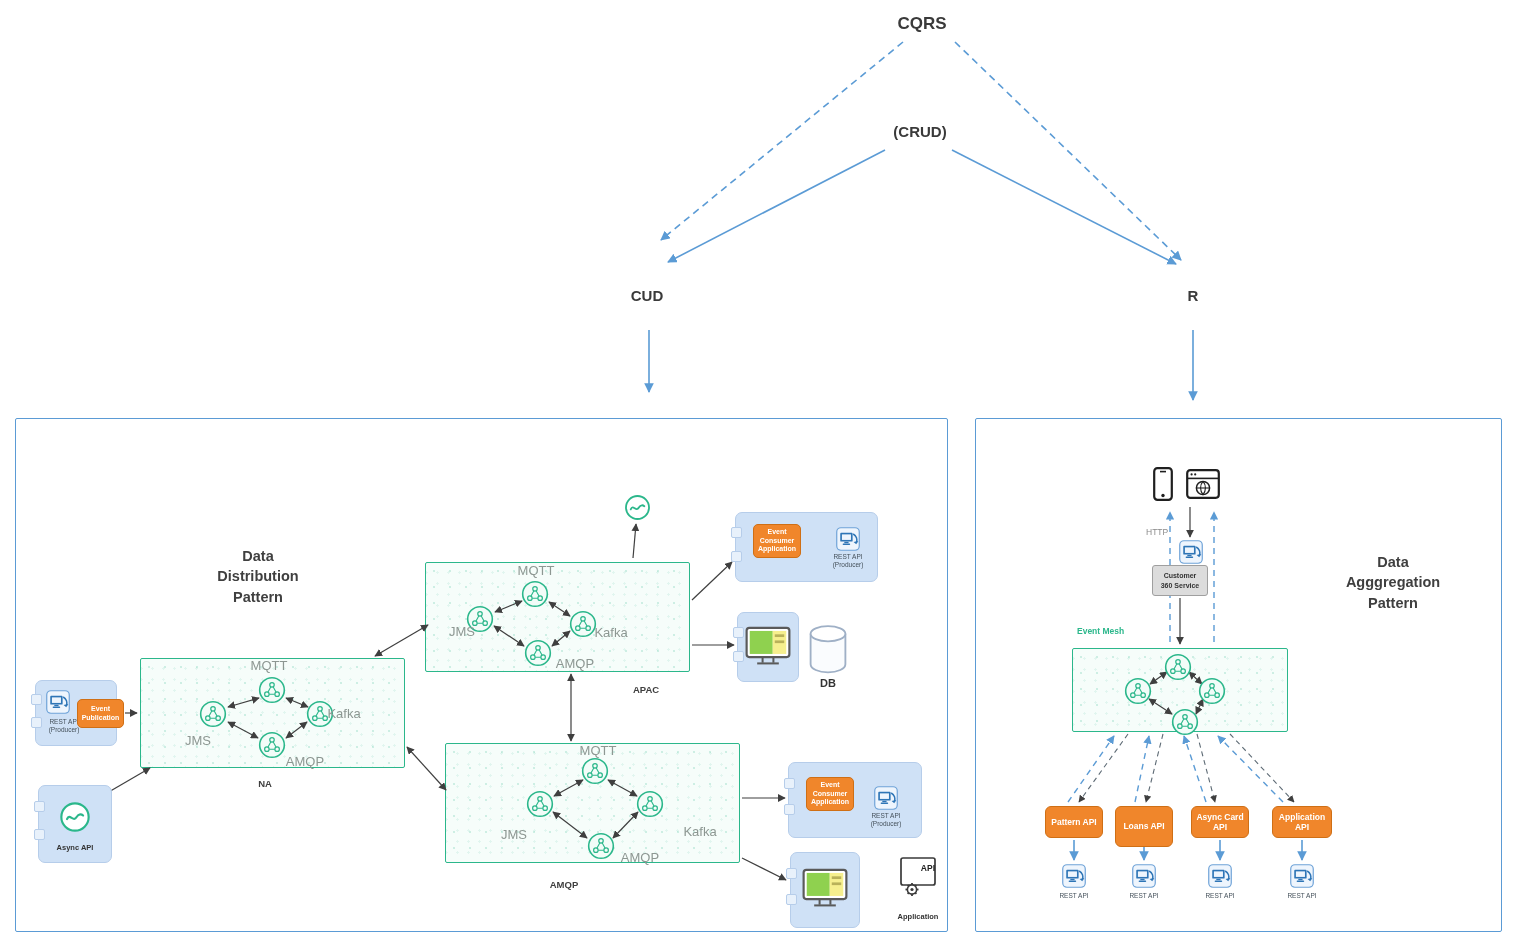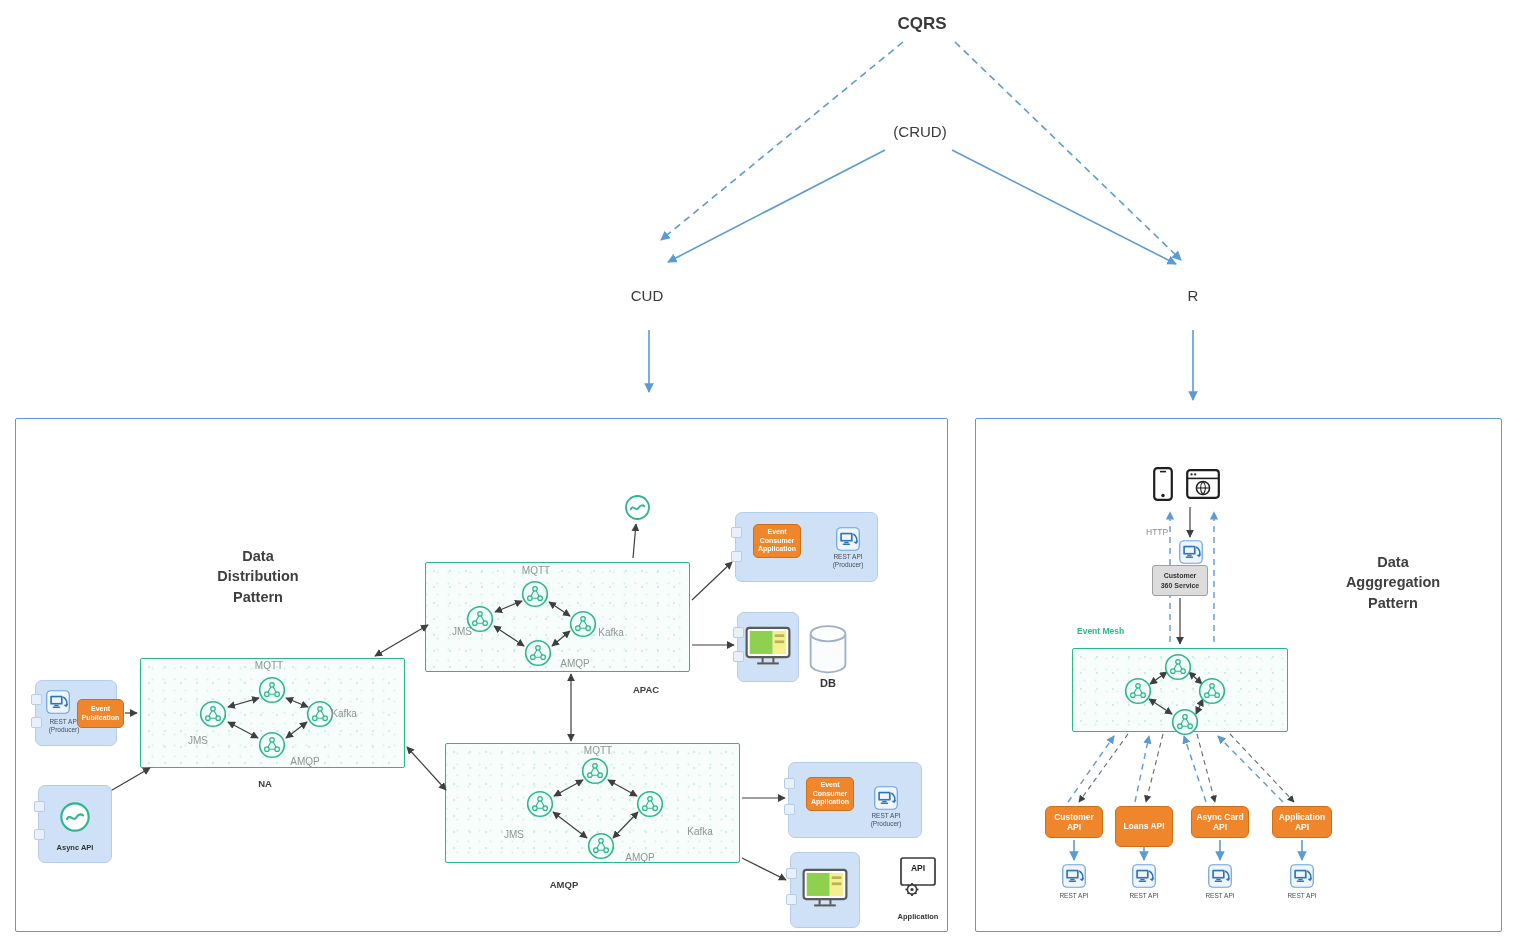--- a/index.html
+++ b/index.html
@@ -11,47 +11,47 @@
   .panel{position:absolute;border:1.6px solid #5b9bd5;border-radius:2px;background:#fff;z-index:0}
   .mesh{position:absolute;border:1.6px solid #2bb78b;border-radius:2px;background-color:#f6fdfa;
         background-image:radial-gradient(rgba(43,183,139,.20) 1px, transparent 1.2px),
                          radial-gradient(rgba(43,183,139,.10) 1px, transparent 1.2px);
         background-size:16px 16px,11px 11px;background-position:0 0,6px 4px;z-index:0}
   .wires{position:absolute;left:0;top:0;z-index:1;pointer-events:none}
   .icon{position:absolute;z-index:2}
 
   
   .big-title{position:absolute;font-weight:bold;font-size:17px;text-align:center;color:#3a3a3a;z-index:2}
-  .mid-title{position:absolute;font-weight:normal;font-size:15px;text-align:center;color:#3a3a3a;z-index:2}
+  .mid-title{position:absolute;font-weight:bold;font-size:15px;text-align:center;color:#3a3a3a;z-index:2}
   .panel-title{position:absolute;font-weight:bold;font-size:14.5px;line-height:1.4;text-align:center;
                color:#3f3f3f;white-space:pre-line;z-index:2}
   .mesh-name{position:absolute;font-weight:bold;font-size:9.5px;color:#3f3f3f;z-index:2;
              transform:translate(-50%,-50%);white-space:nowrap}
-  .proto{position:absolute;font-size:10px;color:#8d9792;z-index:2;transform:translate(-50%,-50%);white-space:nowrap}
+  .proto{position:absolute;font-size:13px;color:#8d9792;z-index:2;transform:translate(-50%,-50%);white-space:nowrap}
   .cap{position:absolute;font-size:6.5px;line-height:1.25;text-align:center;color:#44505a;z-index:3}
   .cap.bold{font-weight:bold;font-size:7.5px;color:#333}
   .http{position:absolute;font-size:8.5px;color:#8a8a8a;z-index:2;text-align:left}
   .event-mesh-label{position:absolute;font-size:8.5px;font-weight:bold;color:#2bb78b;z-index:2}
 
   
   .node{position:absolute;background:#cfe1f6;border:1px solid #b6cdea;border-radius:7px;z-index:2}
   .node::before,.node::after{content:"";position:absolute;left:-5px;width:9px;height:9px;
         background:#e8f1fb;border:1px solid #b6cdea;border-radius:2px}
   .node::before{top:20%}
   .node::after{top:56%}
   .orange{position:absolute;background:#f0862b;border:1px solid #cf6f15;border-radius:5px;color:#fff;
           font-weight:bold;font-size:7px;line-height:1.2;display:flex;align-items:center;justify-content:center;
           text-align:center;z-index:3;padding:2px}
   .api-box{position:absolute;background:#f0862b;border:1px solid #cf6f15;border-radius:6px;color:#fff;
            font-weight:bold;font-size:8.5px;line-height:1.2;display:flex;align-items:center;justify-content:center;
            text-align:center;z-index:2;padding:2px}
   .gray-box{position:absolute;background:#dcdcdc;border:1px solid #9f9f9f;border-radius:3px;color:#333;
             font-weight:bold;font-size:7px;line-height:1.3;display:flex;align-items:center;justify-content:center;
             text-align:center;white-space:pre-line;z-index:2}
-  .api-text{position:absolute;z-index:3;font-weight:bold;font-size:8.5px;text-align:center;color:#222}
+  .api-text{position:absolute;z-index:3;font-weight:bold;font-size:8.5px;text-align:right;color:#222}
 
   
   .lnD{stroke:#3f3f3f;stroke-width:1.2;fill:none}
   .lnDd{stroke:#5e6b75;stroke-width:1.1;fill:none;stroke-dasharray:5 4}
   .lnB{stroke:#5b9bd5;stroke-width:1.6;fill:none}
   .dash{stroke-dasharray:7 5}
   .dashB{stroke:#5b9bd5;stroke-width:1.4;fill:none;stroke-dasharray:6 5}
 </style>
 </head>
 <body>
@@ -333,21 +333,21 @@
   <div class="http" style="left:1146px;top:527px;width:36px">HTTP</div>
   <svg class="icon" style="left:1179px;top:540px" width="24" height="24">
       <use href="#restapi"></use>
     </svg>
 
   <div class="gray-box" style="left:1152px;top:565px;width:56px;height:31px">Customer
 360 Service</div>
 
   <div class="event-mesh-label" style="left:1077px;top:626px">Event Mesh</div>
 
-  <div class="api-box" style="left:1045px;top:806px;width:58px;height:32px">Customer API</div>
+  <div class="api-box" style="left:1045px;top:806px;width:58px;height:32px">Pattern API</div>
   <div class="api-box" style="left:1115px;top:806px;width:58px;height:41px">Loans API</div>
   <div class="api-box" style="left:1191px;top:806px;width:58px;height:32px">Async Card API</div>
   <div class="api-box" style="left:1272px;top:806px;width:60px;height:32px">Application API</div>
 
   <svg class="icon" style="left:1062px;top:864px" width="24" height="24">
       <use href="#restapi"></use>
     </svg>
   <svg class="icon" style="left:1132px;top:864px" width="24" height="24">
       <use href="#restapi"></use>
     </svg>

